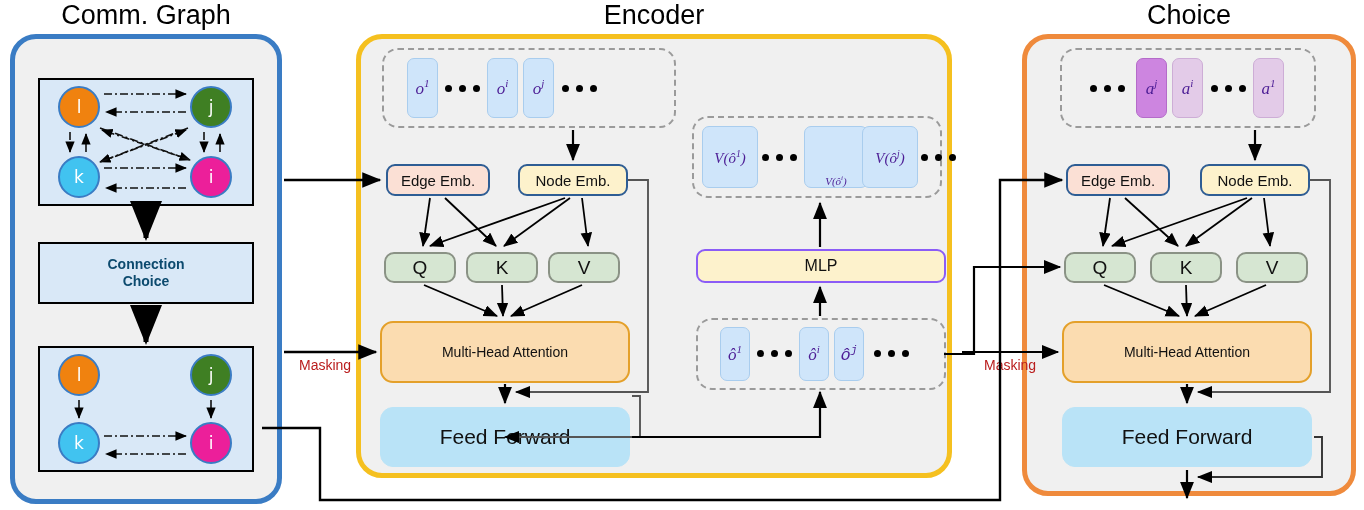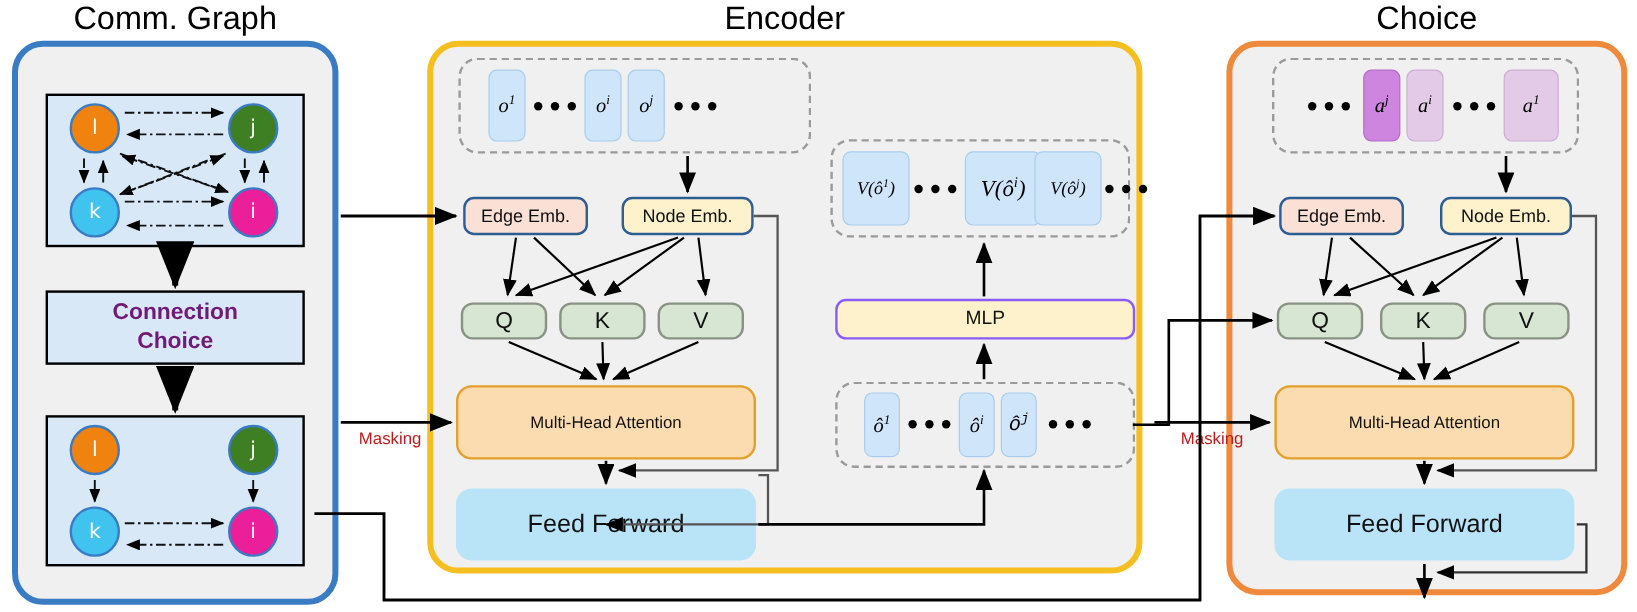--- a/index.html
+++ b/index.html
@@ -18,38 +18,38 @@
   .panel.enc{left:356px;top:34px;width:596px;height:444px;border:5px solid #f5c01f;}
   .panel.dec{left:1022px;top:34px;width:334px;height:462px;border:5px solid #ef8a3c;}
 
   
   .gbox{position:absolute;background:#d9e8f7;border:2.5px solid #000;box-sizing:border-box;}
   .node{position:absolute;border-radius:50%;border:2px solid #3a7cc4;box-sizing:border-box;
         color:#ffffff;font-size:17px;display:flex;align-items:center;justify-content:center;
         font-family:"DejaVu Sans",sans-serif;}
   .cc-box{position:absolute;background:#d9e8f7;border:2.5px solid #000;box-sizing:border-box;
           display:flex;flex-direction:column;align-items:center;justify-content:center;
-          font-weight:bold;font-size:19px;color:#701a75;line-height:1.25;}
+          font-weight:bold;font-size:14px;color:#0c4a6e;line-height:1.25;}
 
   
   .blk{position:absolute;box-sizing:border-box;display:flex;align-items:center;
        justify-content:center;border-radius:9px;font-size:15px;color:#111;}
   .blk.edge{background:#fbe0d5;border:2px solid #2e5d94;text-align:right;}
   .blk.node-emb{background:#fdf2cc;border:2px solid #2e5d94;}
   .blk.qkv{background:#d6e6d2;border:2px solid #8a9285;border-radius:10px;font-size:19px;}
   .blk.mha{background:#fbdcb0;border:2.5px solid #e4a02a;border-radius:13px;font-size:14px;}
   .blk.ff{background:#b9e3f7;border:1.5px solid #b9e3f7;border-radius:13px;font-size:21px;}
   .blk.mlp{background:#fdf2cc;border:2px solid #8b5cf6;border-radius:9px;font-size:16px;}
 
   
   .tokgrp{position:absolute;border:2.5px dashed #9a9a9a;border-radius:16px;
           box-sizing:border-box;display:flex;align-items:center;}
   .tok{position:absolute;box-sizing:border-box;border-radius:7px;
        display:flex;align-items:center;justify-content:center;
-       font-family:"Liberation Serif","DejaVu Serif",serif;font-style:italic;font-size:17px;color:#000000;}
+       font-family:"Liberation Serif","DejaVu Serif",serif;font-style:italic;font-size:17px;color:#4c1d95;}
   .tok.blue{background:#cfe5fa;border:1.5px solid #a9cdee;}
   .tok.pur-d{background:#cd85e0;border:1.5px solid #b46bc9;}
   .tok.pur-l{background:#e3cbe8;border:1.5px solid #cdadd6;}
   .dots{position:absolute;display:flex;align-items:center;gap:7px;}
   .dots span{width:7px;height:7px;border-radius:50%;background:#000;display:block;}
 
   .edge-label{position:absolute;font-size:14px;color:#b91c1c;background:transparent;white-space:nowrap;margin-top:32px;}
   sup{font-size:.65em;vertical-align:super;font-style:italic;}
 </style>
 </head>
@@ -149,21 +149,21 @@
 
   <div class="tokgrp" style="left:692px;top:116px;width:250px;height:82px;"></div>
   <div class="tok blue" style="left:702px;top:126px;width:56px;height:62px;font-size:15px;">
     <span>V(ô<sup>1</sup>)</span>
   </div>
   <div class="dots" style="left:762px;top:154px;">
     <span></span>
       <span></span>
       <span></span>
   </div>
-  <div class="tok blue" style="left:804px;top:126px;width:64px;height:62px;font-size:19px;">
+  <div class="tok blue" style="left:804px;top:126px;width:64px;height:62px;font-size:11px;align-items:flex-end;">
     <span>V(ô<sup>i</sup>)</span>
   </div>
   <div class="tok blue" style="left:862px;top:126px;width:56px;height:62px;font-size:15px;">
     <span>V(ô<sup>j</sup>)</span>
   </div>
   <div class="dots" style="left:921px;top:154px;">
     <span></span>
       <span></span>
       <span></span>
   </div>
@@ -203,21 +203,21 @@
     <span>a<sup>j</sup></span>
   </div>
   <div class="tok pur-l" style="left:1172px;top:58px;width:31px;height:60px;">
     <span>a<sup>i</sup></span>
   </div>
   <div class="dots" style="left:1211px;top:85px;">
     <span></span>
       <span></span>
       <span></span>
   </div>
-  <div class="tok pur-l" style="left:1253px;top:58px;width:46px;height:60px;">
+  <div class="tok pur-l" style="left:1253px;top:58px;width:31px;height:60px;">
     <span>a<sup>1</sup></span>
   </div>
 
   <div class="blk edge" style="left:1066px;top:164px;width:104px;height:32px;">
     <span>Edge Emb.</span>
   </div>
   <div class="blk node-emb" style="left:1200px;top:164px;width:110px;height:32px;">
     <span>Node Emb.</span>
   </div>
 

